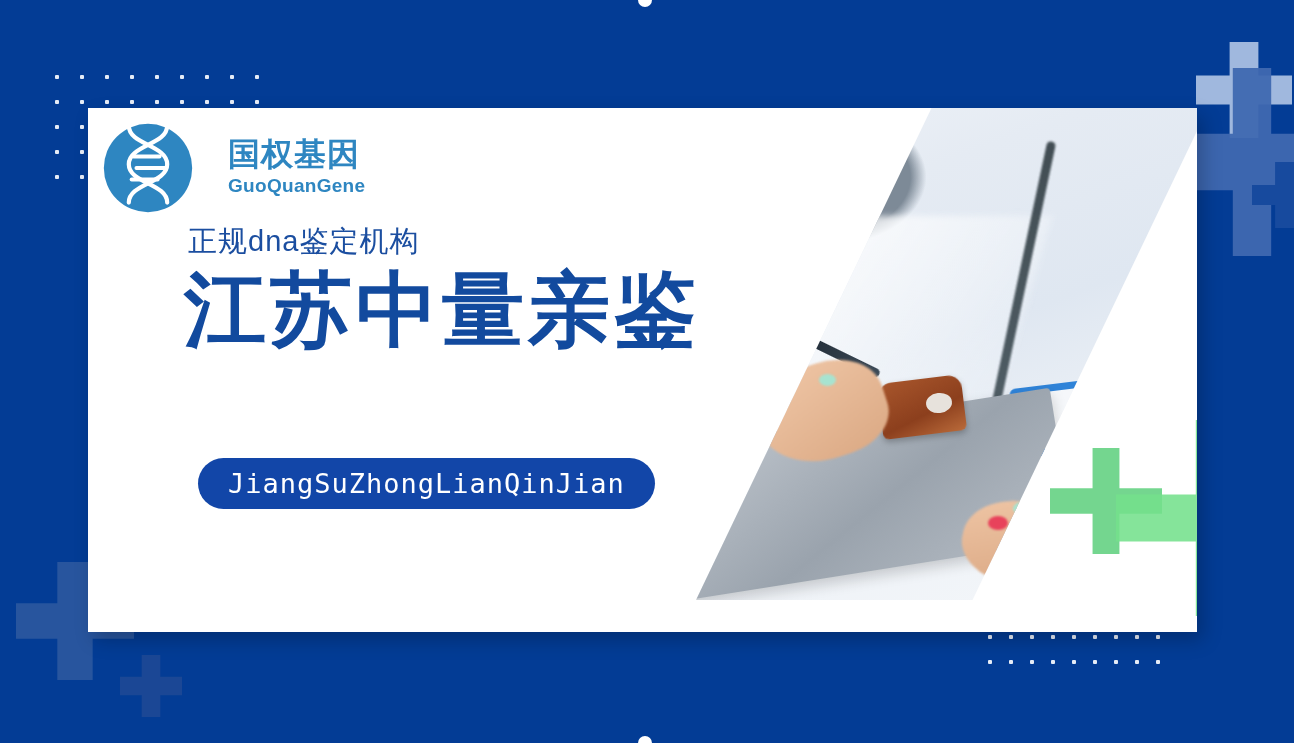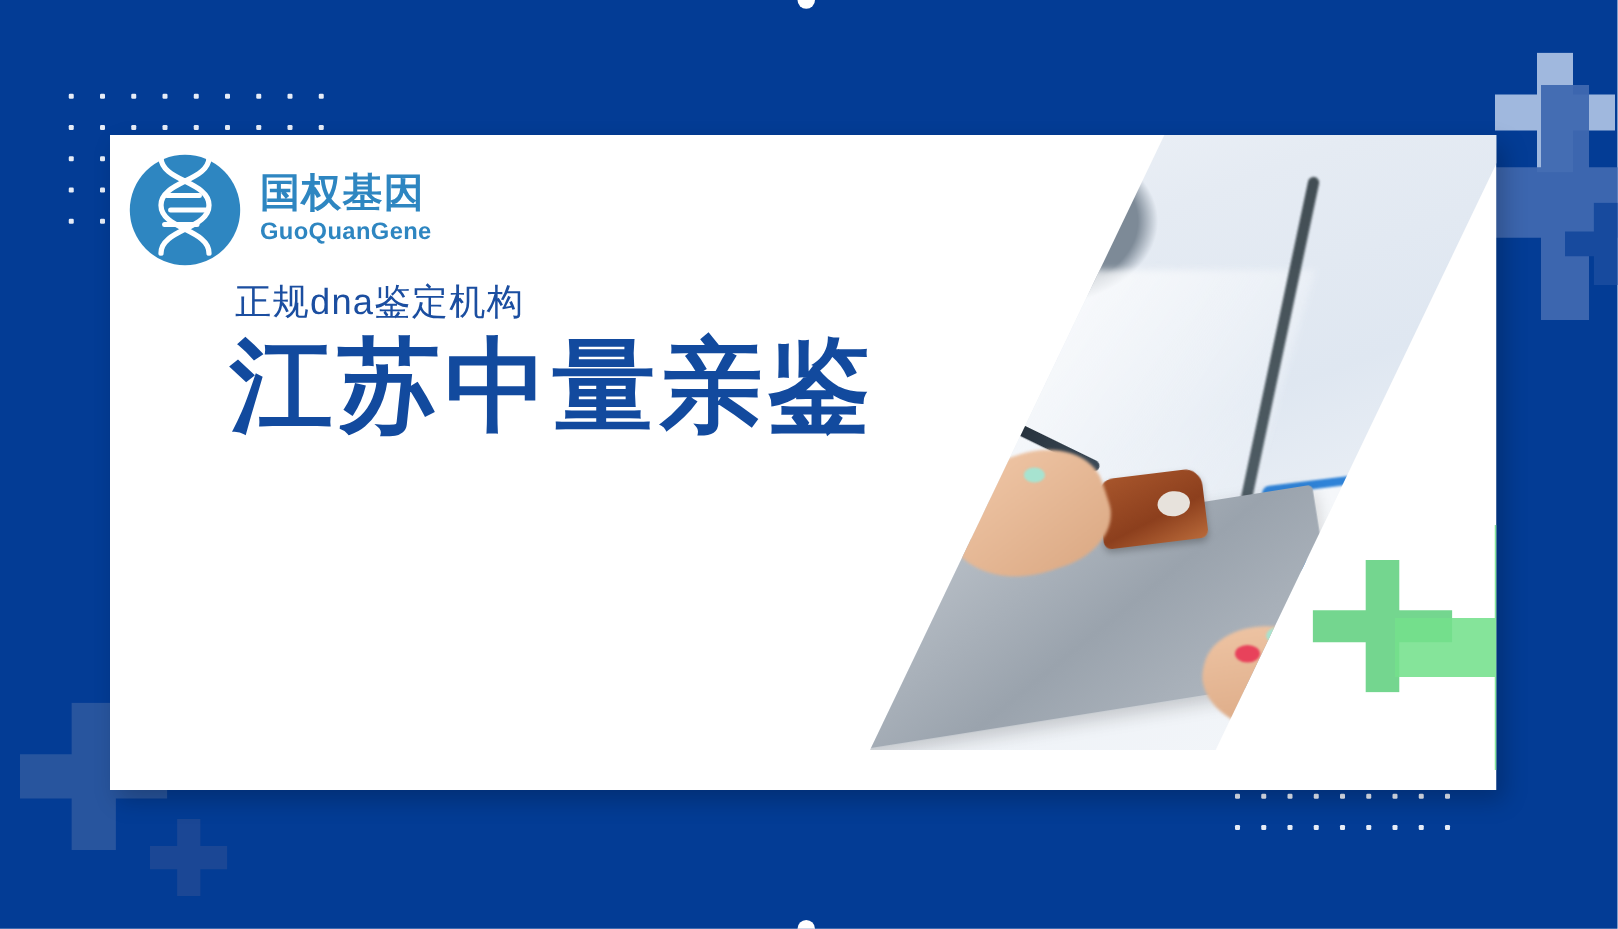--- a/index.html
+++ b/index.html
@@ -44,21 +44,21 @@
 
   
   #card{
     position:absolute;left:88px;top:108px;width:1109px;height:524px;
     background:#ffffff;
     box-shadow:6px 8px 18px rgba(0,0,0,.22);
     overflow:hidden;
   }
 
   
-  .brand-row{position:absolute;left:12px;top:12px;display:flex;gap:12px;}
+  .brand-row{position:absolute;left:12px;top:12px;display:flex;gap:32px;}
   #logo-mark{width:96px;height:96px;flex:0 0 auto;}
   .brand-text{display:flex;flex-direction:column;justify-content:center;}
   #brand-cn{font-size:32px;font-weight:bold;color:#2e86c1;letter-spacing:1px;line-height:1.1;}
   #brand-en{font-size:19px;font-weight:bold;color:#2e86c1;letter-spacing:.3px;line-height:1.3;margin-top:2px;}
 
   #eyebrow{position:absolute;left:100px;top:114px;font-size:29px;color:#1b4ea0;letter-spacing:1px;}
   #headline{position:absolute;left:96px;top:155px;font-size:82px;font-weight:bold;color:#124a9e;letter-spacing:4px;line-height:1.15;white-space:nowrap;}
   #features{position:absolute;left:102px;top:276px;font-size:31px;color:#3c4856;letter-spacing:3px;}
   #pill{
     position:absolute;left:110px;top:350px;
@@ -256,20 +256,21 @@
       </g>
     </svg>
     <div class="brand-text">
       <div id="brand-cn">国权基因</div>
       <div id="brand-en">GuoQuanGene</div>
     </div>
   </div>
 
   <div id="headline">江苏中量亲鉴</div>
   <div id="eyebrow">正规dna鉴定机构</div>
+  <button id="pill">JiangSuZhongLianQinJian</button>
 
   <div id="photo">
     <div class="ph-bg"></div>
     <div class="lapel"></div>
     <div class="steth"></div>
     <div class="steth2"></div>
     <div class="badge"></div>
     <div class="clipboard"></div>
     <div class="clip-metal"></div>
     <div class="clip-hole"></div>

